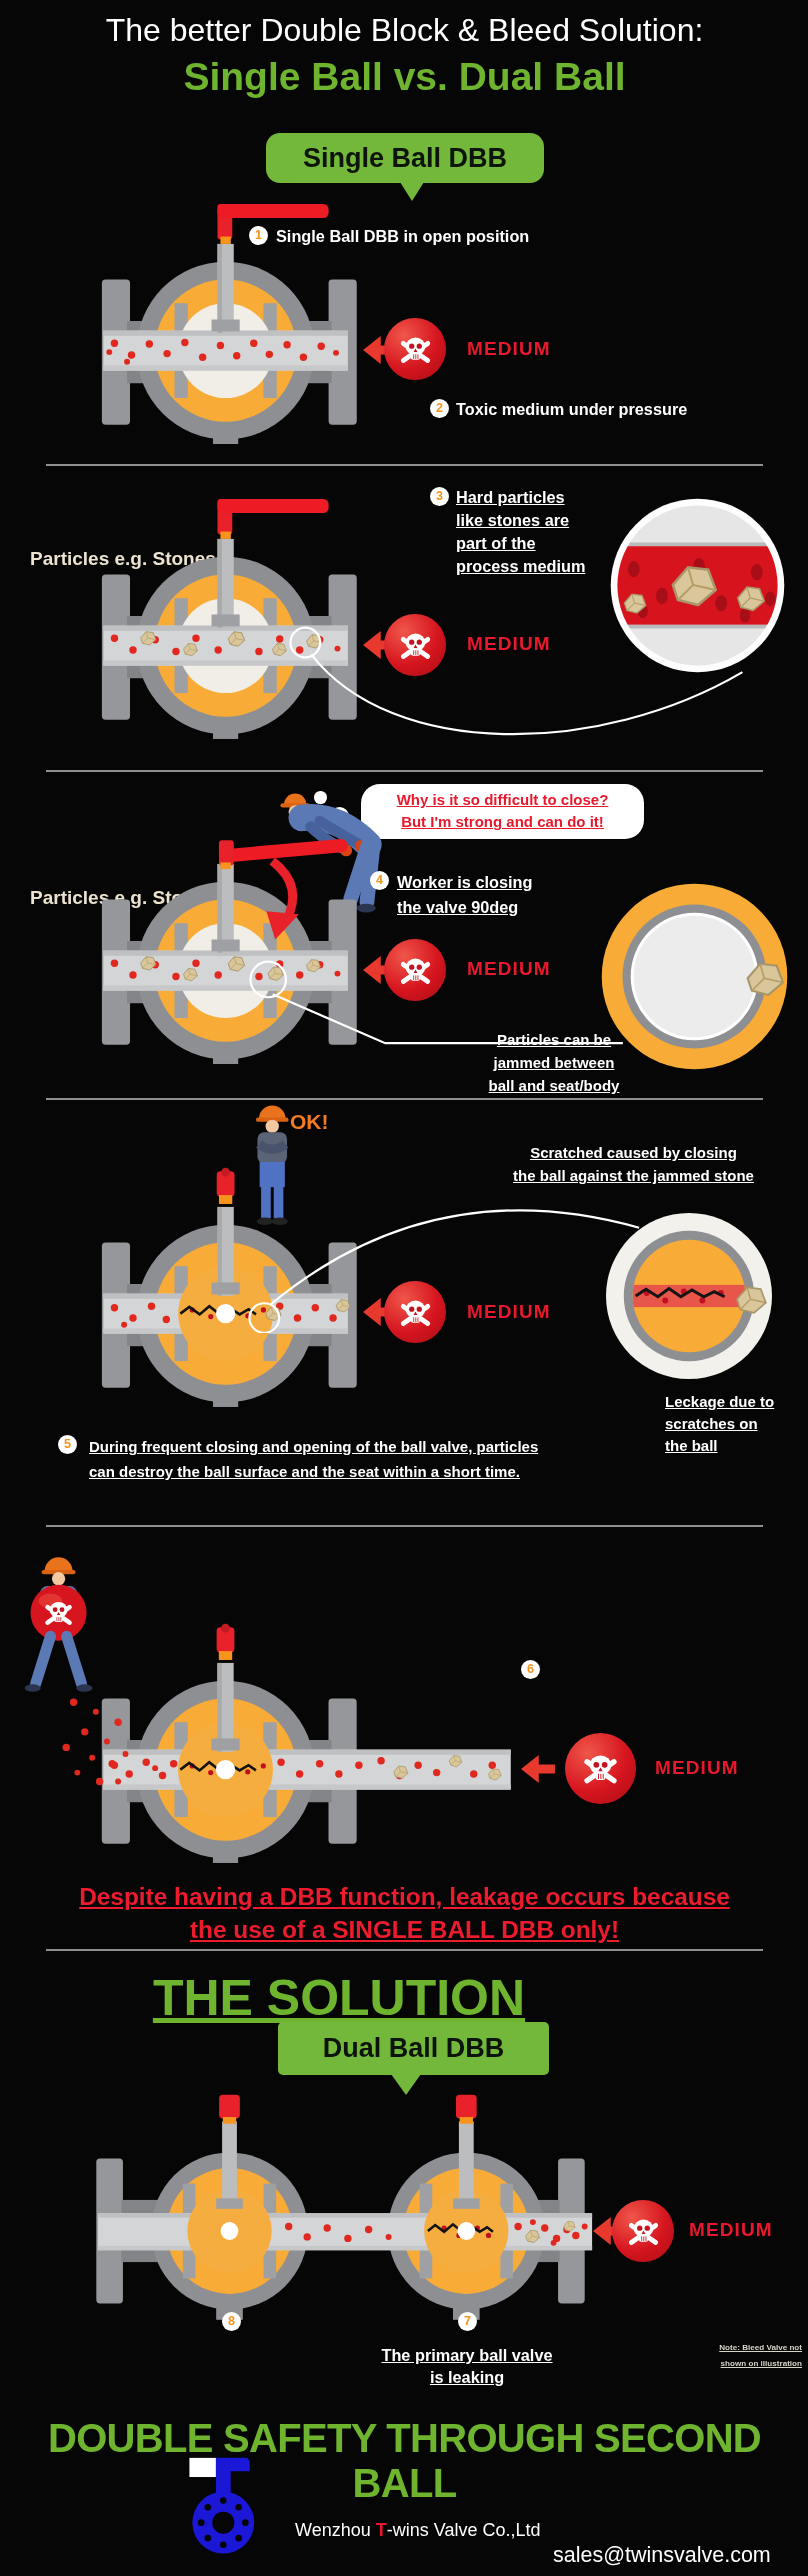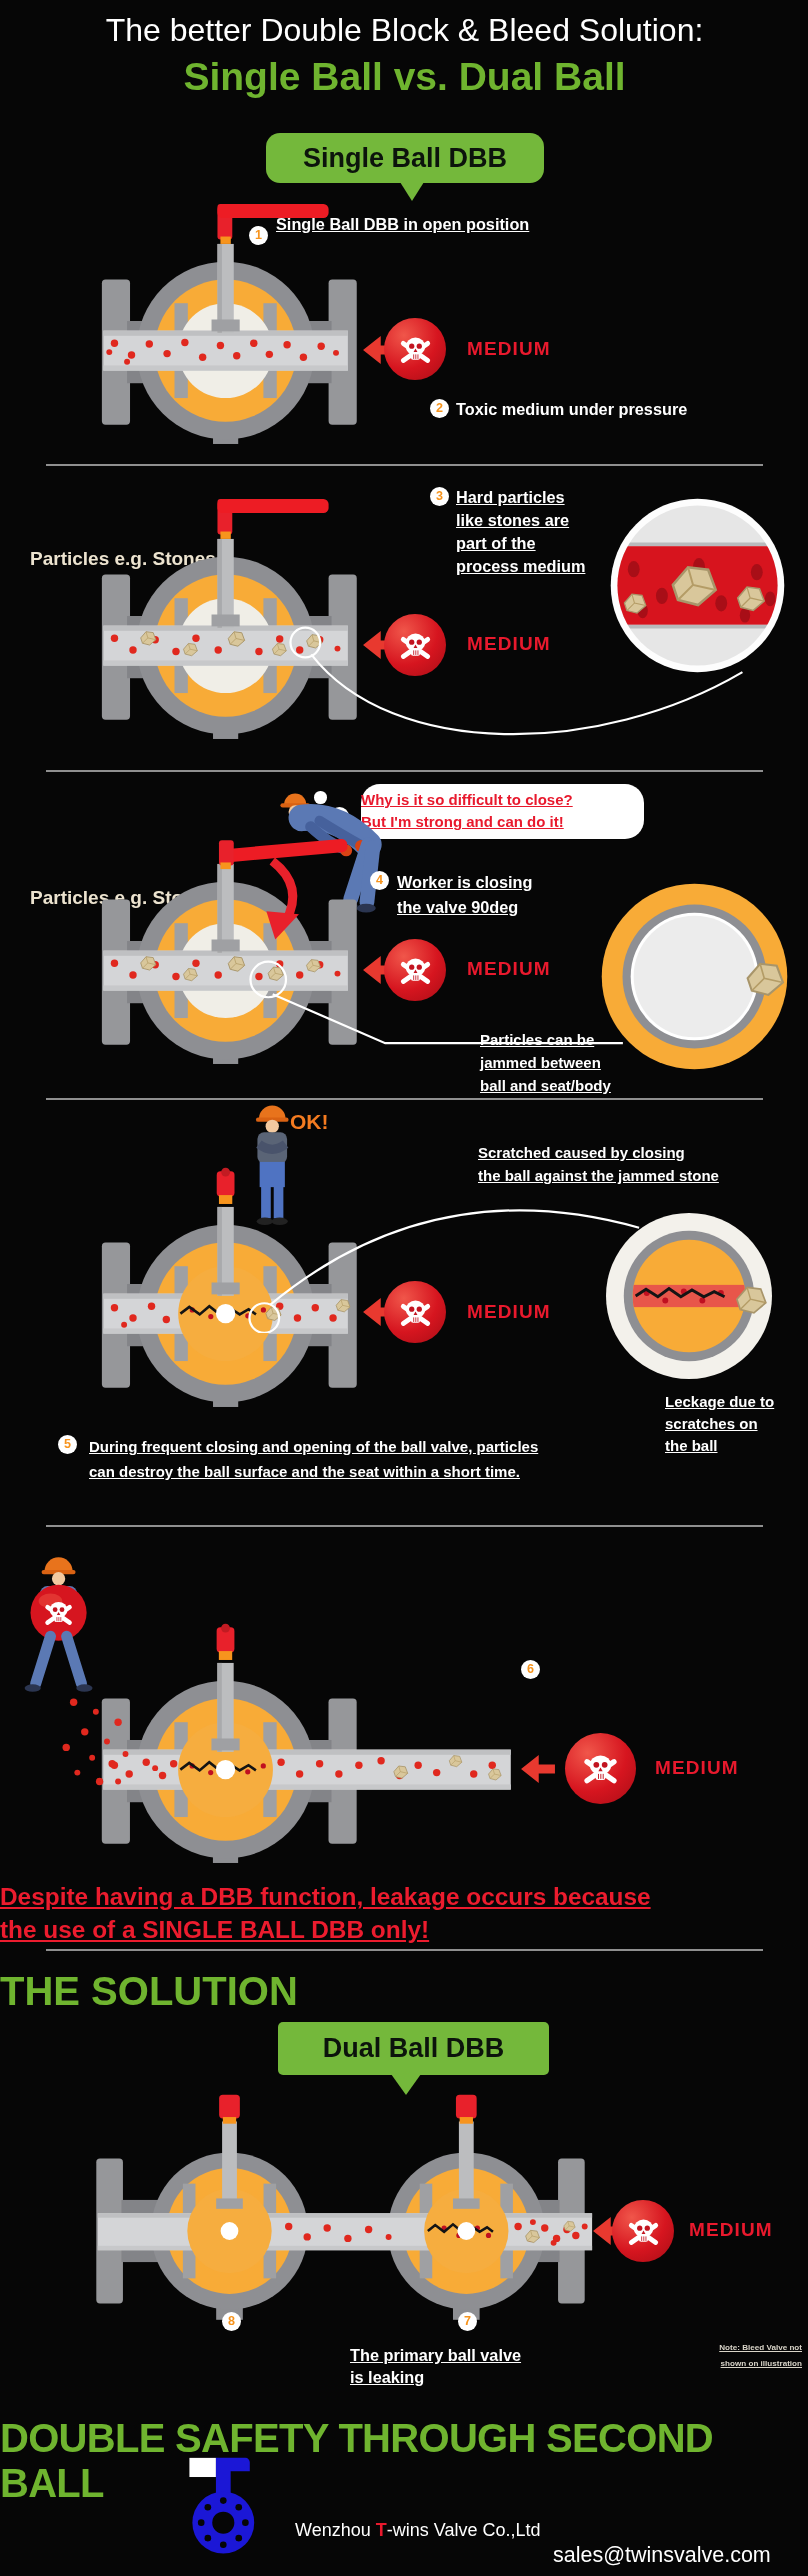--- a/index.html
+++ b/index.html
@@ -1,21 +1,21 @@
 <!DOCTYPE html>
 <html style="font-size:12px"><head>
 <meta charset="utf-8">
 <style>
   html,body{margin:0;padding:0;background:#000;}
   #stage{position:relative;width:809px;height:2576px;background:#060606;overflow:hidden;
          font-family:"Liberation Sans","DejaVu Sans",sans-serif;color:#fff;}
   .abs{position:absolute;}
   .b{font-weight:700;}
   .pre{white-space:pre-line;text-decoration:underline;}
-  .ctr{text-align:left;}
+  .ctr{text-align:center;}
   .divider{position:absolute;left:46px;width:717px;height:2.2px;background:#8f8f8f;}
   .numcircle{width:18px;height:18px;border-radius:50%;background:#fff;color:#f7941d;
              font-weight:700;font-size:12px;line-height:18px;text-align:center;}
   .numcircle.lg{width:19px;height:19px;font-size:12.6px;line-height:19px;}
   .skullbadge{border-radius:50%;display:flex;align-items:center;justify-content:center;
               background:radial-gradient(circle at 32% 28%,#f0564a 0%,#d6151f 55%,#a80d16 100%);}
   .medium{color:#e8192d;font-weight:700;font-size:19px;letter-spacing:1.1px;}
   .steptext{font-size:16.3px;font-weight:700;color:#fff;line-height:23px;}
   .greenbadge{background:#74b83b;border-radius:6.7px;display:flex;align-items:center;
               justify-content:center;color:#0c140c;font-weight:700;}
@@ -117,21 +117,21 @@
         <circle cx="394" cy="209" r="4"></circle>
       <circle cx="88" cy="208" r="4"></circle>
     </g>
     <use href="#v-stem"></use>
     <use href="#handle-open"></use>
   </svg>
 
   <div class="abs numcircle lg" style="left:249px;top:226px;">
     <span>1</span>
   </div>
-  <div class="abs steptext" style="left:276px;top:213px;text-decoration:underline;">Single Ball DBB in open position</div>
+  <div class="abs steptext" style="left:276px;top:225px;">Single Ball DBB in open position</div>
 
   <svg class="abs" style="left:363px;top:336px;" width="34" height="28" viewBox="0 0 46 38">
     <path d="M24 0 L0 19 L24 38 V25 H46 V13 H24 Z" fill="#e8392f"></path>
   </svg>
   <div class="abs skullbadge" style="left:384px;top:318px;width:62px;height:62px;">
     <svg width="39" height="39" viewBox="0 0 64 64">
         <use href="#skull-g"></use>
       </svg>
   </div>
   <div class="abs medium" style="left:467px;top:338px;">MEDIUM</div>
@@ -507,21 +507,21 @@
         <use href="#skull-g"></use>
       </svg>
   </div>
   <div class="abs medium" style="left:655px;top:1757px;">MEDIUM</div>
 
   <div class="abs pre b ctr" style="left:0;top:1880px;width:809px;font-size:24.4px;line-height:33px;color:#ec1c2e;">Despite having a DBB function, leakage occurs because
 the use of a SINGLE BALL DBB only!</div>
 
   <div class="divider" style="top:1949px;"></div>
 
-  <div class="abs b ctr" style="left:0;top:1969px;width:678px;font-size:40px;color:#6fb42f;">THE SOLUTION</div>
+  <div class="abs b ctr" style="left:0;top:1969px;width:678px;font-size:50px;color:#6fb42f;text-decoration:underline;">THE SOLUTION</div>
 
   <div class="abs greenbadge" style="left:278px;top:2022px;width:271px;height:53px;font-size:27px;border-radius:5px;">
     <span>Dual Ball DBB</span>
   </div>
   <div class="abs pointer" style="left:391px;top:2074px;border-left-width:15px;border-right-width:15px;border-top-width:21px;"></div>
 
   <svg class="abs" style="left:44px;top:2083px;" width="593" height="296" viewBox="0 0 800 400">
     <rect x="70" y="102" width="36" height="196" rx="5" fill="#96979a"></rect>
     <rect x="694" y="102" width="36" height="196" rx="5" fill="#96979a"></rect>
     <rect x="104" y="158" width="72" height="84" fill="#838488"></rect>

